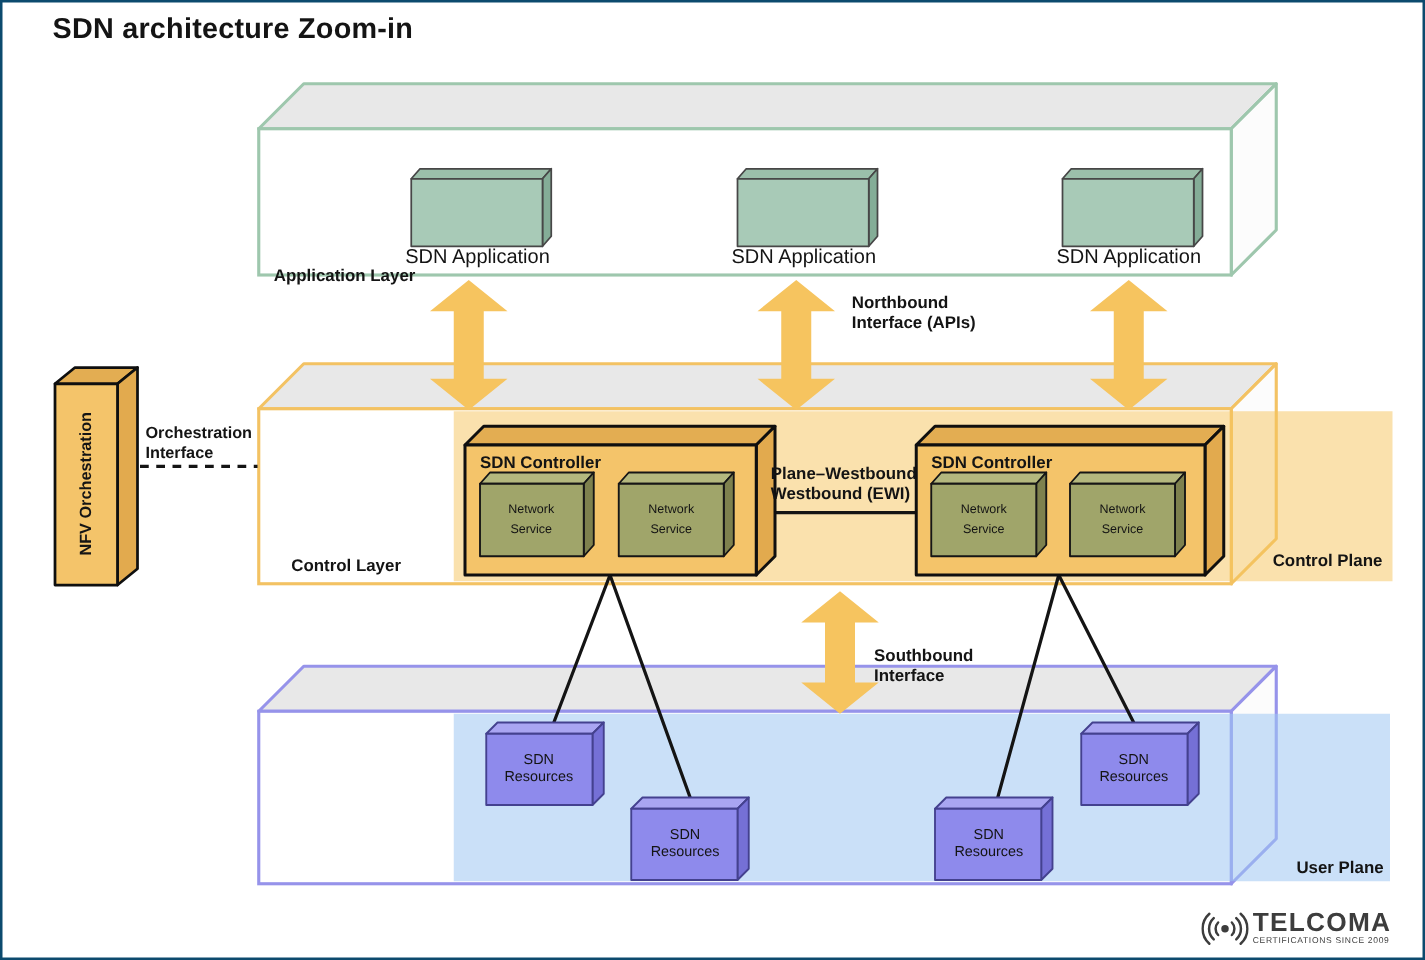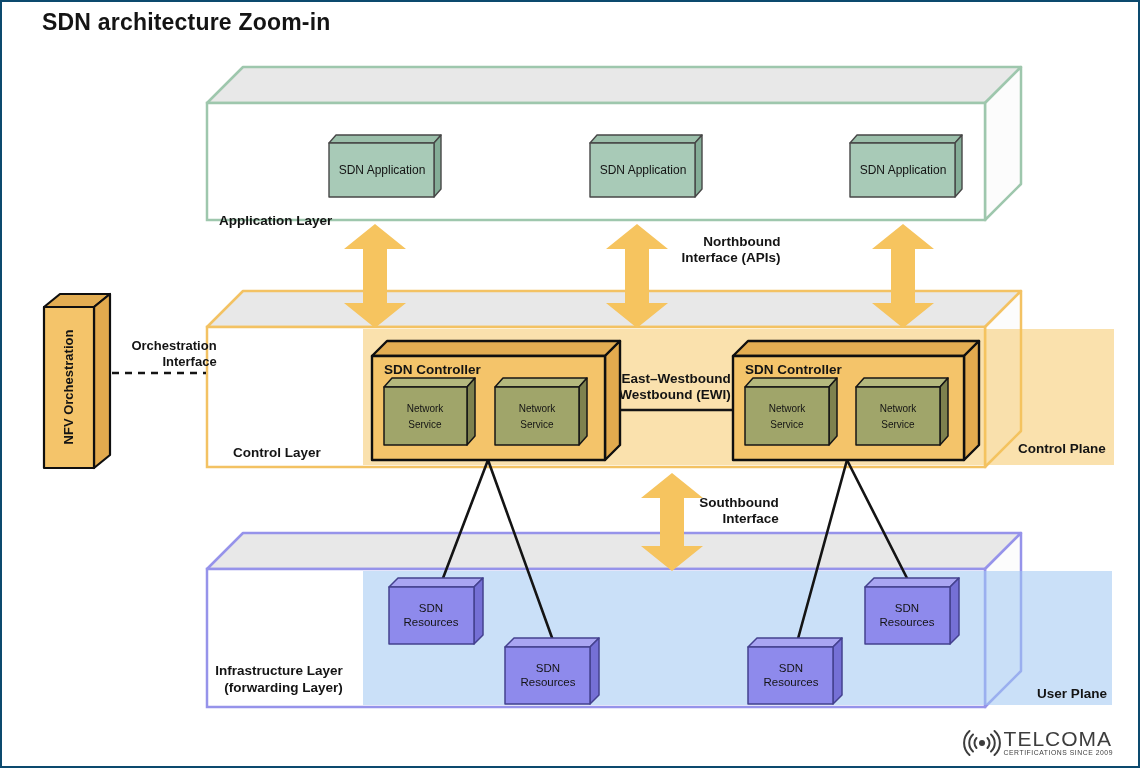--- a/index.html
+++ b/index.html
@@ -42,32 +42,32 @@
   .res-s{fill:var(--resource-side);stroke:#44418f;stroke-width:1.5;stroke-linejoin:round;}
 
   .arrow{fill:var(--arrow-orange);}
   .conn {stroke:#141414;stroke-width:2.6;stroke-linecap:round;}
   .ewi-line{stroke:#141414;stroke-width:2.6;}
   .dash-line{stroke:#141414;stroke-width:2.6;stroke-dasharray:7 6;}
 
   
   .lbl{position:absolute;color:#141414;white-space:nowrap;line-height:16px;font-size:13.5px;}
   .b{font-weight:700;}
-  .ctr{transform:translateX(-50%);text-align:right;}
+  .ctr{transform:translateX(-50%);text-align:left;}
   .ctrxy{transform:translate(-50%,-50%);text-align:center;}
   .title{font-size:23px;font-weight:700;letter-spacing:.2px;}
-  .boxtxt{font-size:12px;line-height:15px;}
+  .boxtxt{font-size:16px;line-height:15px;margin-top:36px;}
   .nstxt{font-size:10px;line-height:15.5px;}
   .restxt{font-size:11.5px;line-height:14px;}
   .nfv-rot{transform:translate(-50%,-50%) rotate(-90deg);font-size:13px;font-weight:700;}
 
   
   .logo{position:absolute;right:25px;top:726px;display:flex;align-items:center;gap:3px;color:var(--logo-gray);}
   .logo-txt{display:flex;flex-direction:column;align-items:flex-start;}
-  .logo-brand{font-size:21px;font-weight:400;letter-spacing:1px;line-height:20px;}
+  .logo-brand{font-size:21px;font-weight:700;letter-spacing:1px;line-height:20px;}
   .logo-tag{font-size:6.8px;letter-spacing:.55px;line-height:8px;}
 </style>
 </head>
 <body>
 
 <div class="canvas">
 
   <svg class="diagram" viewBox="0 0 1136 764" aria-hidden="true">
 
     <g>
@@ -185,21 +185,21 @@
 
   <div class="lbl boxtxt ctrxy" style="left:380px;top:168px;">SDN Application</div>
   <div class="lbl boxtxt ctrxy" style="left:641px;top:168px;">SDN Application</div>
   <div class="lbl boxtxt ctrxy" style="left:901px;top:168px;">SDN Application</div>
 
   <div class="lbl b ctr" style="left:729px;top:232px;">
     <span style="display:block">Northbound</span>
     <span style="display:block">Interface (APIs)</span>
   </div>
 
-  <div class="lbl b ctr" style="left:172px;top:336px;font-size:13px;line-height:15.5px;">
+  <div class="lbl b ctr" style="left:157px;top:336px;font-size:13px;line-height:15.5px;">
     <span style="display:block">Orchestration</span>
     <span style="display:block">Interface</span>
   </div>
 
   <div class="lbl nfv-rot" style="left:67px;top:385px;">NFV Orchestration</div>
 
   <div class="lbl b" style="left:231px;top:443px;">Control Layer</div>
 
   <div class="lbl b" style="left:382px;top:360px;">SDN Controller</div>
   <div class="lbl b" style="left:743px;top:360px;">SDN Controller</div>
@@ -215,35 +215,31 @@
   <div class="lbl nstxt ctrxy" style="left:785px;top:414px;">
     <span style="display:block">Network</span>
     <span style="display:block">Service</span>
   </div>
   <div class="lbl nstxt ctrxy" style="left:896px;top:414px;">
     <span style="display:block">Network</span>
     <span style="display:block">Service</span>
   </div>
 
   <div class="lbl b ctr" style="left:673px;top:369px;">
-    <span style="display:block">East–Westbound</span>
+    <span style="display:block">Plane–Westbound</span>
     <span style="display:block">Westbound (EWI)</span>
   </div>
 
   <div class="lbl b ctrxy" style="left:1060px;top:447px;">Control Plane</div>
 
-  <div class="lbl b ctr" style="left:737px;top:493px;">
+  <div class="lbl b ctr" style="left:737px;top:515px;">
     <span style="display:block">Southbound</span>
     <span style="display:block">Interface</span>
   </div>
 
-  <div class="lbl b ctr" style="left:277px;top:661px;line-height:16.5px;">
-    <span style="display:block">Infrastructure Layer</span>
-    <span style="display:block">(forwarding Layer)</span>
-  </div>
 
   <div class="lbl restxt ctrxy" style="left:429px;top:613px;">
     <span style="display:block">SDN</span>
     <span style="display:block">Resources</span>
   </div>
   <div class="lbl restxt ctrxy" style="left:546px;top:673px;">
     <span style="display:block">SDN</span>
     <span style="display:block">Resources</span>
   </div>
   <div class="lbl restxt ctrxy" style="left:789px;top:673px;">

